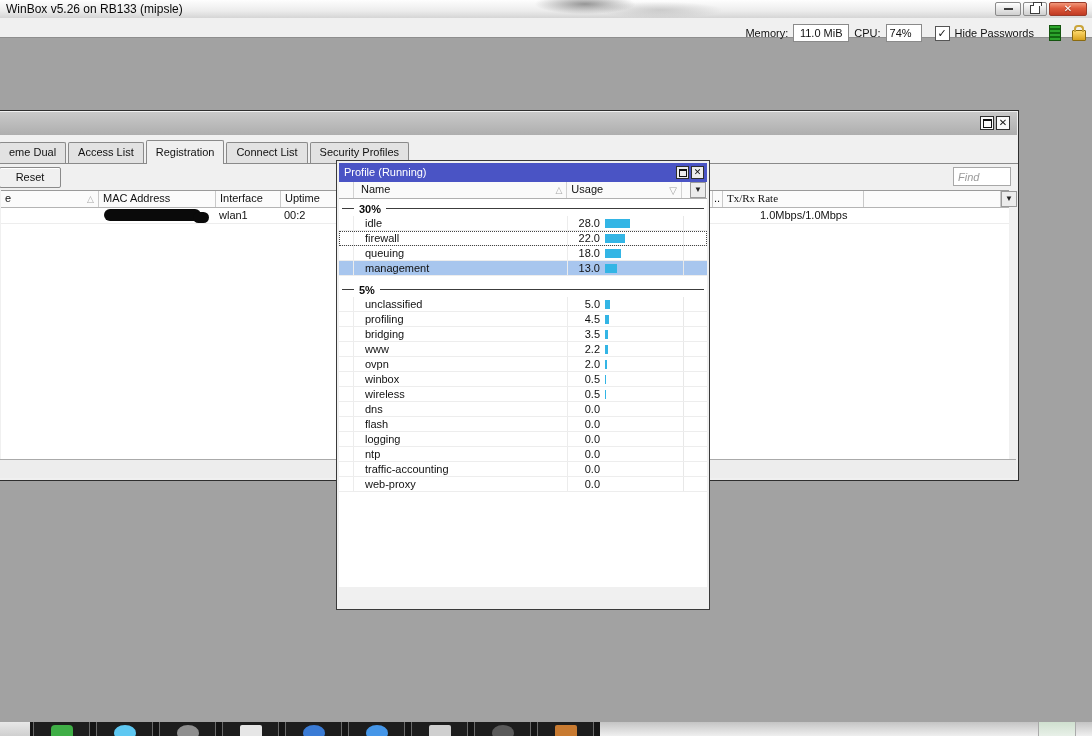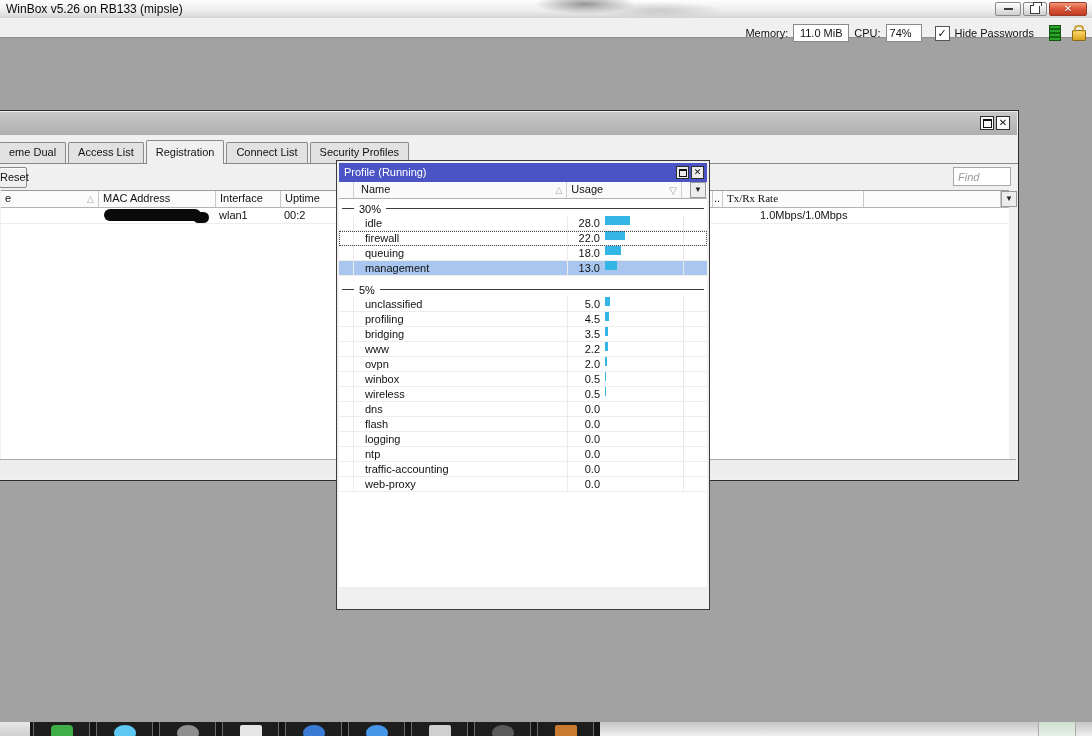--- a/index.html
+++ b/index.html
@@ -47,21 +47,21 @@
   .cbtn{position:absolute;top:4px;width:14px;height:14px;background:#fafafa;border:1px solid #2e2e2e;
     display:flex;align-items:center;justify-content:center;box-sizing:border-box;}
   .cbtn .sq{display:block;width:7px;height:6px;border:1px solid #111;border-top-width:2px;}
   .cbtn .x{font-weight:bold;font-size:10px;line-height:10px;color:#111;}
   .wwin-max{right:23px;} .wwin-close{right:7px;}
   .tabs{position:absolute;left:0;top:26px;right:0;height:27px;display:flex;align-items:flex-end;
     padding-left:8px;border-bottom:1px solid #8a8a8a;box-sizing:border-box;}
   .tab{height:20px;line-height:19px;padding:0 9px;background:#e2e2e2;border:1px solid #8a8a8a;
     border-bottom:none;border-radius:2px 2px 0 0;margin-right:2px;white-space:nowrap;color:#111;}
   .tab.active{height:23px;line-height:22px;background:#f0f0f0;margin-bottom:-1px;position:relative;z-index:1;}
-  .reset-btn{position:absolute;left:8px;top:56px;width:28px;height:21px;background:#f0f0f0;
+  .reset-btn{position:absolute;left:8px;top:56px;width:62px;height:21px;background:#f0f0f0;
     border:1px solid #8a8a8a;border-radius:2px;text-align:center;line-height:19px;box-sizing:border-box;
     box-shadow:inset 0 1px 0 #fff;}
   .find-input{position:absolute;left:962px;top:56px;width:58px;height:19px;border:1px solid #a8a8a8;
     background:#fff;font:italic 11px "Liberation Sans","DejaVu Sans",sans-serif;color:#555;
     padding:0 4px;box-sizing:border-box;}
   .find-input::placeholder{color:#9a9a9a;font-style:italic;}
   .reg-table{position:absolute;left:10px;top:79px;width:1008px;height:270px;background:#fff;
     border-top:1px solid #9a9a9a;box-sizing:border-box;}
   .reg-head{position:relative;height:17px;background:#fbfbfb;border-bottom:1px solid #b4b4b4;box-sizing:border-box;}
   .hcell{position:absolute;top:0;height:16px;line-height:15px;padding-left:4px;
@@ -95,28 +95,28 @@
   .ph.gap{width:8px;border-right:none;}
   .ph.ddwrap{width:17px;border-right:none;padding:0;}
   .ph .dd-btn2{width:16px;height:16px;background:#ececec;border:1px solid #9a9a9a;box-sizing:border-box;
     text-align:center;line-height:14px;font-size:8px;color:#222;}
   .plist{position:absolute;left:2px;right:2px;top:38px;bottom:22px;background:#fff;overflow:hidden;}
   .p-sep{display:flex;align-items:center;height:15px;margin-top:2px;}
   .p-sep.gap{margin-top:6px;}
   .sep-line{border-top:1px solid #3c3c3c;height:0;}
   .sep-line.l{width:12px;margin-left:3px;}
   .sep-line.r{flex:1;margin-right:3px;}
-  .sep-label{font-weight:normal;padding:0 5px;color:#0a0a0a;}
+  .sep-label{font-weight:bold;padding:0 5px;color:#0a0a0a;}
   .p-row{display:flex;align-items:center;height:15px;border-bottom:1px solid #ededed;box-sizing:border-box;
     background-image:linear-gradient(#e8e8e8,#e8e8e8);background-repeat:no-repeat;
     background-position:344px 0;background-size:1px 100%;}
   .p-row .c-icon{width:15px;height:100%;border-right:1px solid #ececec;box-sizing:border-box;flex:none;}
   .p-row .c-name{width:214px;padding-left:11px;box-sizing:border-box;border-right:1px solid #ececec;
     white-space:nowrap;overflow:hidden;flex:none;line-height:14px;color:#111;}
-  .p-row .c-usage{width:115px;display:flex;align-items:flex-start;flex:none;height:100%;box-sizing:border-box;}
+  .p-row .c-usage{width:115px;display:flex;align-items:center;flex:none;height:100%;box-sizing:border-box;}
   .p-row .c-val{width:32px;text-align:right;flex:none;line-height:14px;color:#111;}
   .p-row .c-bar{height:9px;background:var(--bar-color,#33b5e5);margin-left:5px;flex:none;}
   .p-row.selected{background-color:var(--sel-color,#a8c6ee);}
   .p-row.focused{outline:1px dotted #444;outline-offset:-1px;}
   .pstatus{position:absolute;left:2px;right:2px;bottom:2px;height:18px;background:#f0f0f0;
     border-top:1px solid #999;line-height:17px;padding-left:4px;box-sizing:border-box;color:#111;}
   
   .taskbar{position:absolute;left:0;top:722px;width:1092px;height:14px;background:#141414;}
   .taskbar-left{position:absolute;left:0;top:0;width:30px;height:14px;background:linear-gradient(#e8e8e8,#cfcfcf);}
   .taskbar-right{position:absolute;left:600px;top:0;width:492px;height:14px;

